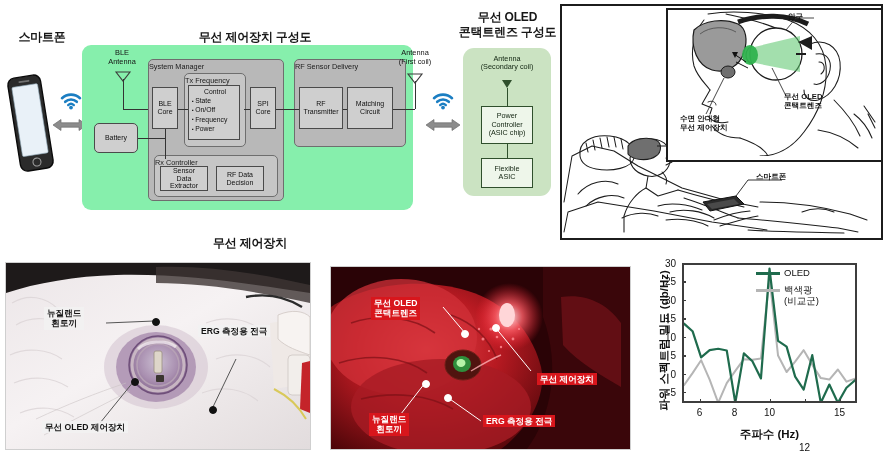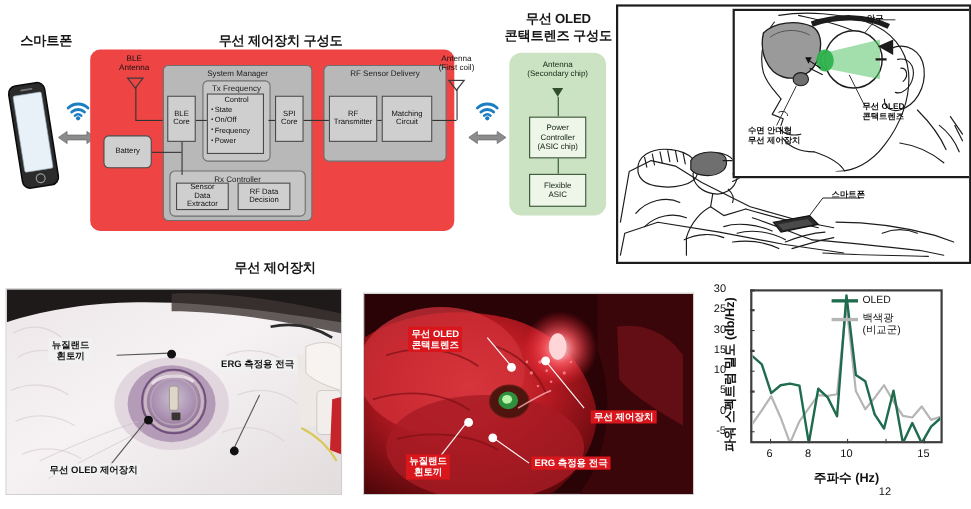--- a/index.html
+++ b/index.html
@@ -23,33 +23,33 @@
     font-size: 12px;
     text-align: center;
     color: #171717;
     line-height: 1.25;
     letter-spacing: -0.2px;
   }
 
   
   #ctrl-panel {
     left: 82px; top: 45px; width: 331px; height: 165px;
-    background: #ef4444;
+    background: #86efac;
     border-radius: 9px;
   }
   .grp {
     position: absolute;
     background: #b8b8b8;
     border: 1px solid #6e6e6e;
     border-radius: 5px;
   }
   .grp-title {
     position: absolute;
     left: 0; right: 0; top: 2px;
-    text-align: center;
+    text-align: left;
     font-size: 7.3px;
     color: #1b1b1b;
   }
   .blk {
     position: absolute;
     background: #cfcfcf;
     border: 1px solid #4a4a4a;
     display: flex;
     align-items: center;
     justify-content: center;
@@ -170,21 +170,21 @@
   #chart { left: 636px; top: 255px; width: 244px; height: 205px; }
   #plotbox {
     position: absolute;
     left: 46px; top: 8px; width: 175px; height: 140px;
     border: 2px solid #3d3d3d;
     background: #fff;
     box-sizing: border-box;
     overflow: hidden;
   }
   .ytick {
-    position: absolute; right: 100%; margin-right: 22px;
+    position: absolute; right: 100%; margin-right: 6px;
     font-size: 10px; transform: translateY(-50%);
     color: #111; white-space: nowrap;
   }
   .ytickmark { position: absolute; left: 0; width: 4px; height: 1.5px; background: #3d3d3d; }
   .xtick {
     position: absolute; top: 100%; margin-top: 4px;
     font-size: 10px; transform: translateX(-50%);
     color: #111;
   }
   .xtickmark { position: absolute; bottom: 0; width: 1.5px; height: 4px; background: #3d3d3d; }
@@ -338,21 +338,21 @@
 </div>
 
 <div class="abs sec-title" style="left:455px; top:10px; width:105px;">
   <span>무선 OLED</span><br>
   <span>콘택트렌즈 구성도</span>
 </div>
 
 <div id="lens-panel" class="abs">
   <div class="lens-ant-lbl" style="left:-4px; top:7px; width:96px;">
     <span>Antenna</span><br>
-    <span>(Secondary chip)</span>
+    <span>(Secondary coil)</span>
   </div>
   <div class="lens-ant" style="left:39px; top:32px;"></div>
   <div class="lens-wire" style="left:43.5px; top:40px; height:18px;"></div>
   <div class="lens-blk" style="left:18px; top:58px; width:52px; height:38px; white-space:pre;">Power
 Controller
 (ASIC chip)</div>
   <div class="lens-wire" style="left:43.5px; top:96px; height:14px;"></div>
   <div class="lens-blk" style="left:18px; top:110px; width:52px; height:30px; white-space:pre;">Flexible
 ASIC</div>
 </div>

